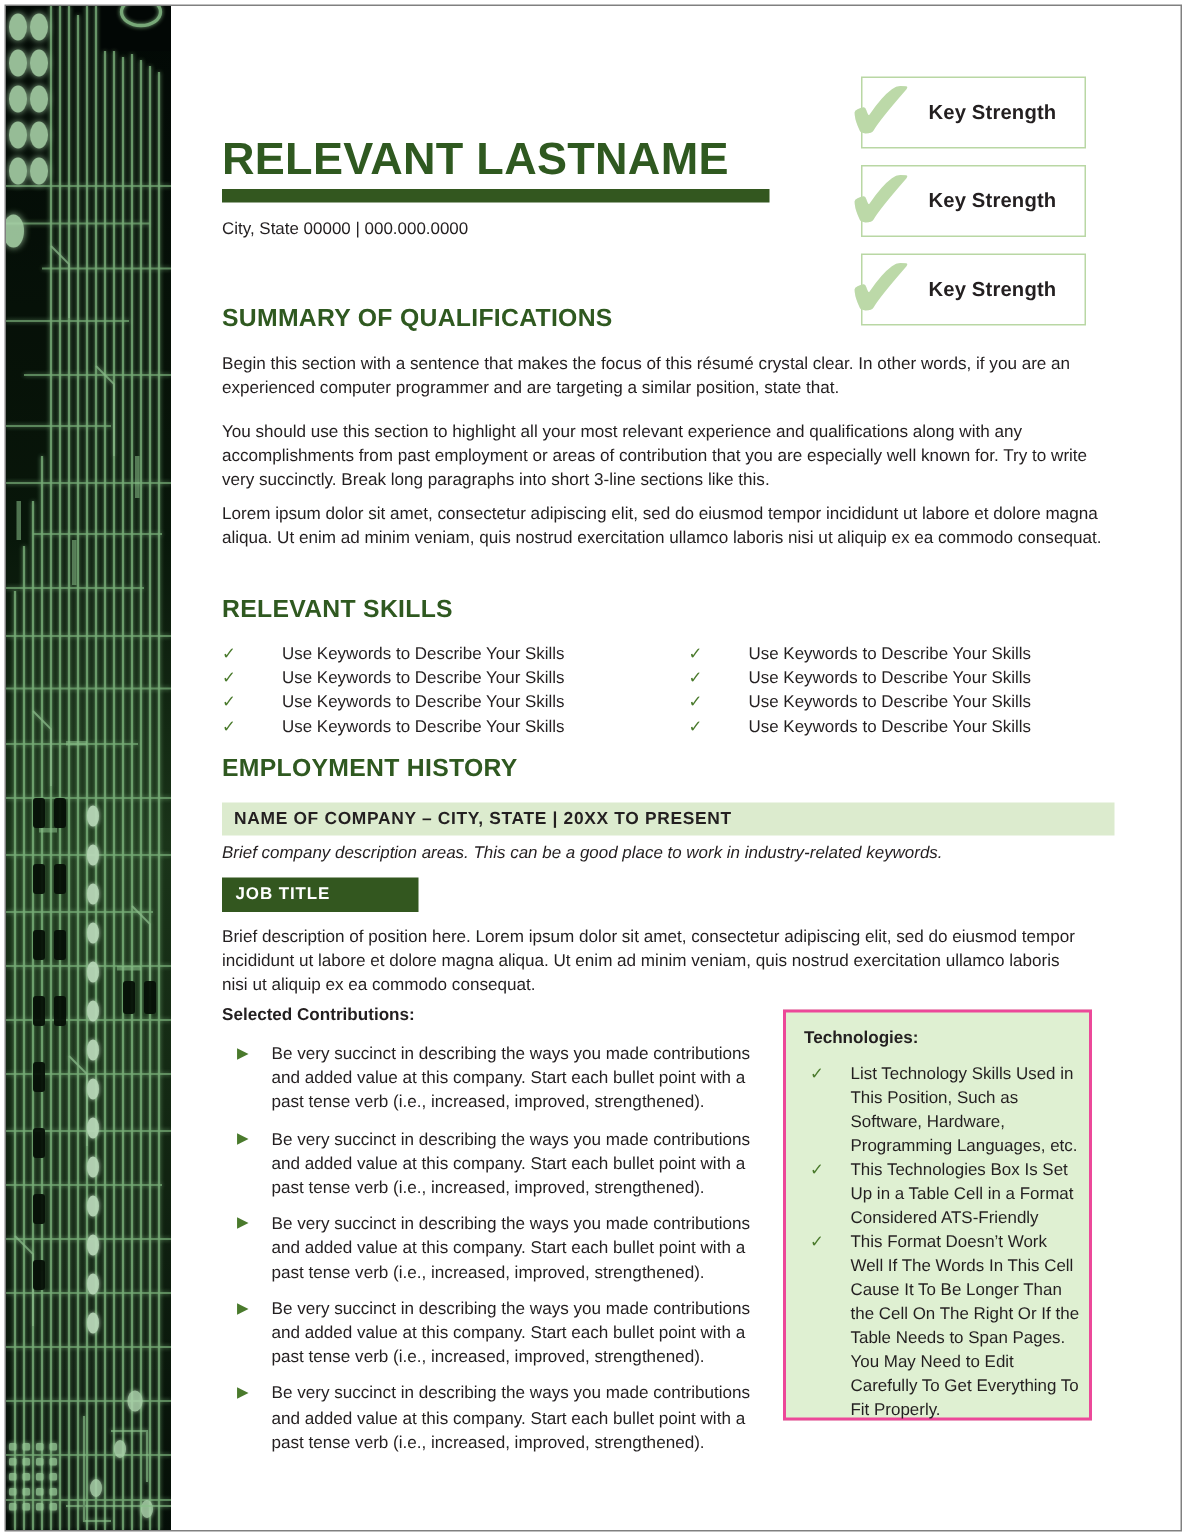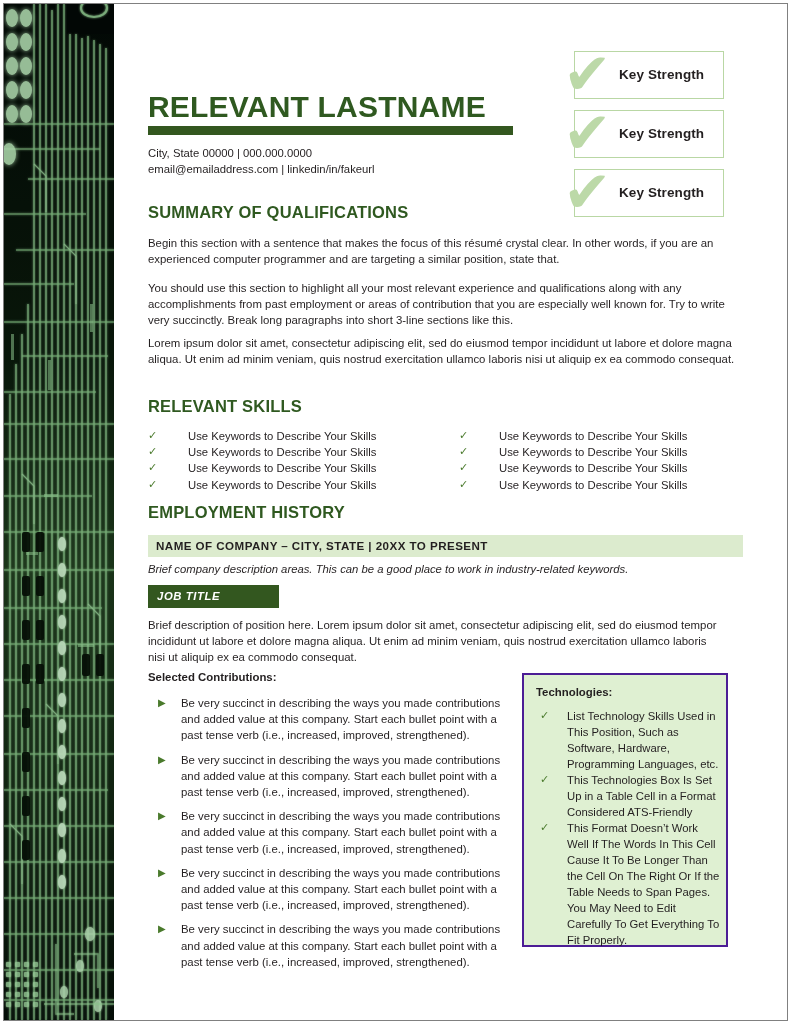--- a/index.html
+++ b/index.html
@@ -207,21 +207,20 @@
   #job-title-box .jt-text {
     position: absolute;
     left: 9px;
     top: 0;
     height: 36px;
     line-height: 23px;
     font-size: 11.3px;
     font-weight: bold;
     color: #ffffff;
     letter-spacing: 0.6px;
-    font-style: italic;
   }
 
   #job-desc {
     position: absolute;
     left: 34px;
     top: 617px;
     width: 575px;
     font-size: 11.4px;
     line-height: 16.2px;
     color: #231f20;
@@ -265,21 +264,21 @@
     width: 337px;
   }
 
   
   #tech-box {
     position: absolute;
     left: 408px;
     top: 673px;
     width: 206px;
     height: 274px;
-    border: 2px solid #4c1d95;
+    border: 2px solid #ec4899;
     background: #dff0d2;
     box-sizing: border-box;
   }
   #tech-title {
     position: absolute;
     left: 12px;
     top: 11px;
     font-size: 11.4px;
     font-weight: bold;
     color: #231f20;
@@ -515,21 +514,20 @@
     <div class="ks-box" style="top:169px;">
       <span class="ks-check">✔</span>
       <span class="ks-label">Key Strength</span>
     </div>
 
     <div id="name">RELEVANT LASTNAME</div>
     <div id="name-rule"></div>
 
     <div id="contact">
       <div>City, State 00000 | 000.000.0000</div>
-      <div>email@emailaddress.com | linkedin/in/fakeurl</div>
     </div>
 
     <div class="sec-head" style="top:203px;">SUMMARY OF QUALIFICATIONS</div>
     <div class="para" style="top:235px;">Begin this section with a sentence that makes the focus of this résumé crystal clear. In other words, if you are an experienced computer programmer and are targeting a similar position, state that.</div>
     <div class="para" style="top:280px;">You should use this section to highlight all your most relevant experience and qualifications along with any accomplishments from past employment or areas of contribution that you are especially well known for. Try to write very succinctly. Break long paragraphs into short 3-line sections like this.</div>
     <div class="para" style="top:335px;">Lorem ipsum dolor sit amet, consectetur adipiscing elit, sed do eiusmod tempor incididunt ut labore et dolore magna aliqua. Ut enim ad minim veniam, quis nostrud exercitation ullamco laboris nisi ut aliquip ex ea commodo consequat.</div>
 
     <div class="sec-head" style="top:397px;">RELEVANT SKILLS</div>
 
     <div class="skill-col" style="left:34px; top:428px;">

